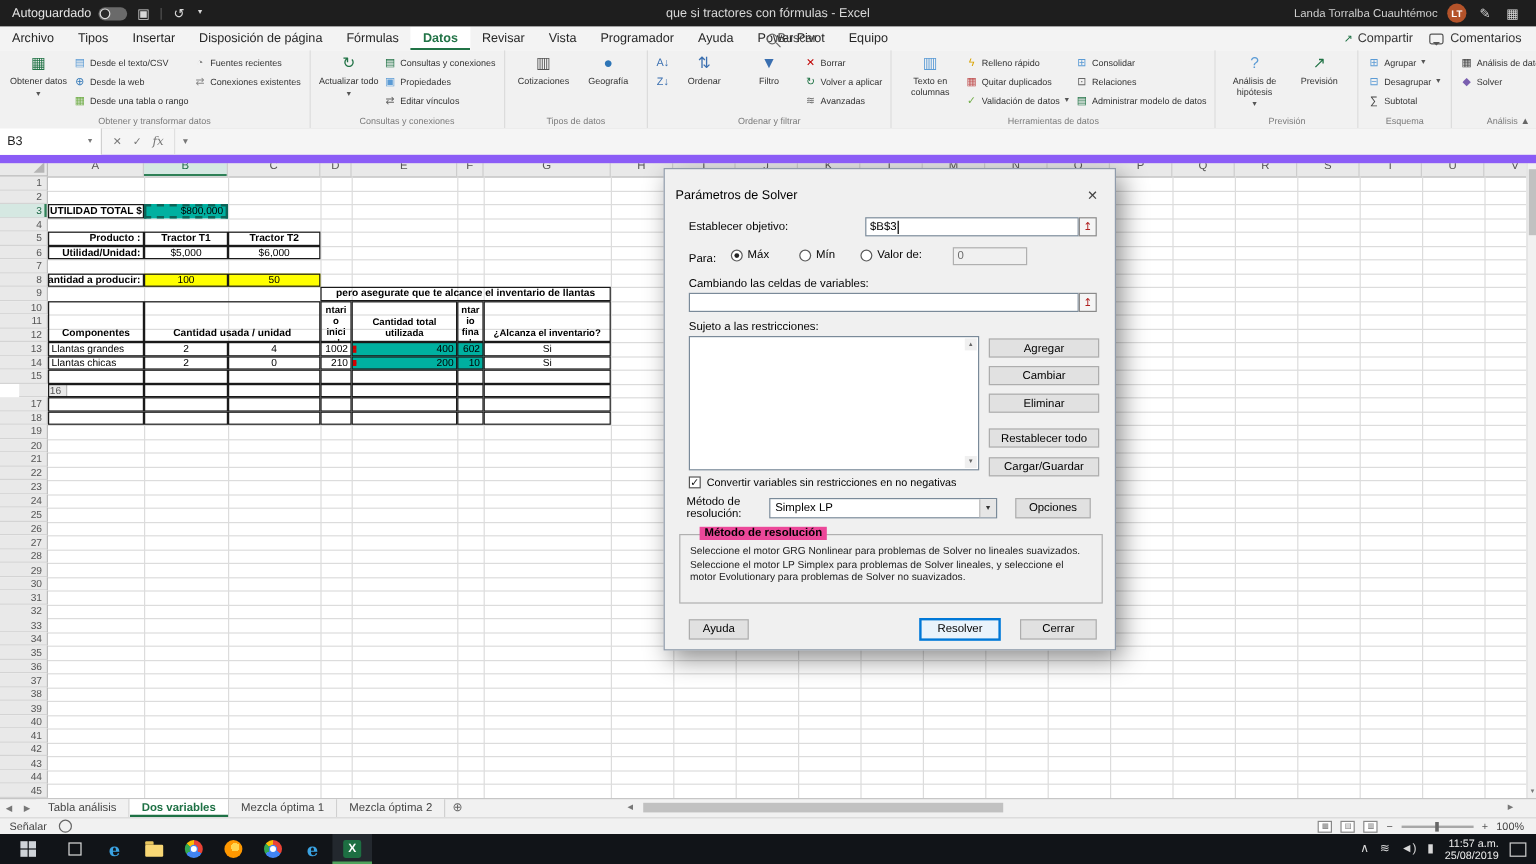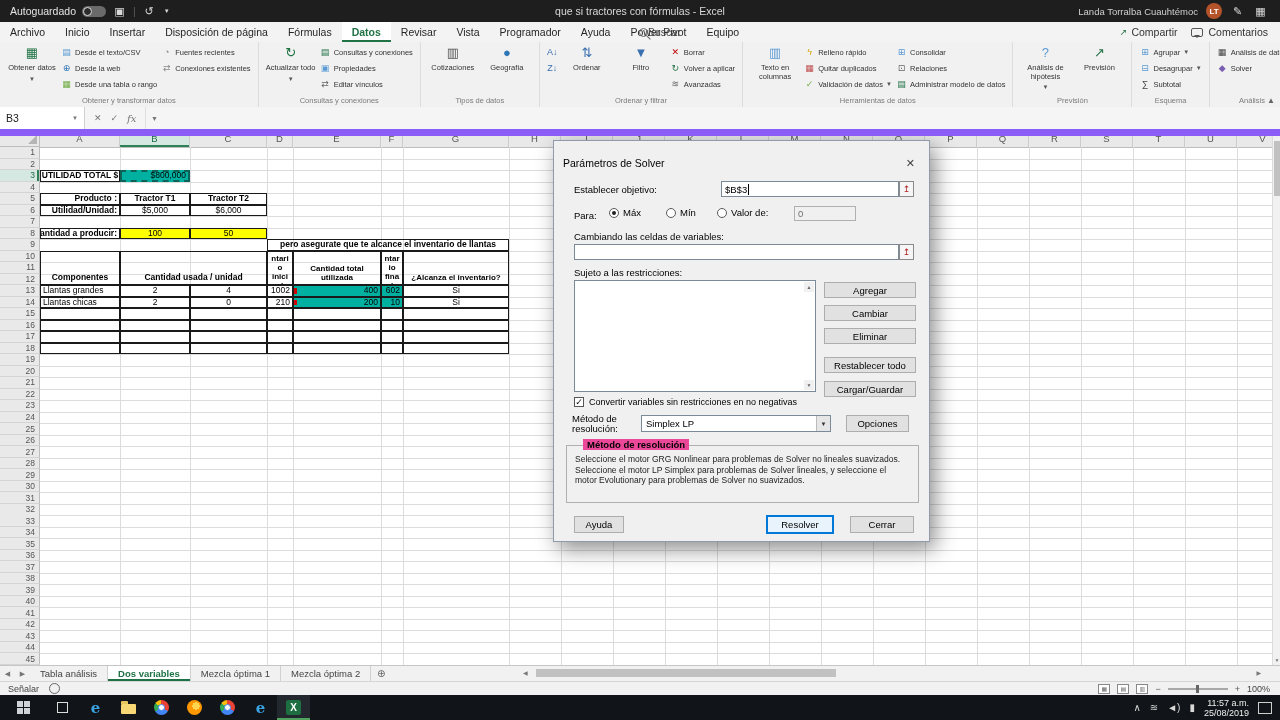--- a/index.html
+++ b/index.html
@@ -156,21 +156,21 @@
     <span style="font-size:9.5px;color:#cfcfcf">Landa Torralba Cuauhtémoc</span>
     <span class="avatar">LT</span>
     <span class="tb-ic">✎</span>
     <span class="tb-ic">▦</span>
   </div>
 </div>
 
 <div id="tabrow">
   <div id="tabs-container">
       <div class="rtab">Archivo</div>
-      <div class="rtab">Inicio</div>
+      <div class="rtab">Tipos</div>
       <div class="rtab">Insertar</div>
       <div class="rtab">Disposición de página</div>
       <div class="rtab">Fórmulas</div>
       <div class="rtab active">Datos</div>
       <div class="rtab">Revisar</div>
       <div class="rtab">Vista</div>
       <div class="rtab">Programador</div>
       <div class="rtab">Ayuda</div>
       <div class="rtab">Power Pivot</div>
       <div class="rtab">Equipo</div>
@@ -472,21 +472,21 @@
     <div class="rh" style="top: 133.111px; height: 11.5111px;">11</div>
     <div class="hline" style="top: 144.622px;"></div>
     <div class="rh" style="top: 144.622px; height: 11.5111px;">12</div>
     <div class="hline" style="top: 156.133px;"></div>
     <div class="rh" style="top: 156.133px; height: 11.5111px;">13</div>
     <div class="hline" style="top: 167.644px;"></div>
     <div class="rh" style="top: 167.644px; height: 11.5111px;">14</div>
     <div class="hline" style="top: 179.156px;"></div>
     <div class="rh" style="top: 179.156px; height: 11.5111px;">15</div>
     <div class="hline" style="top: 190.667px;"></div>
-    <div class="rh" style="top: 190.667px; height: 11.5111px;">16</div>
+    <div class="rh" style="top: 190.667px; height: 11.5111px; margin-left: 16px;">16</div>
     <div class="hline" style="top: 202.178px;"></div>
     <div class="rh" style="top: 202.178px; height: 11.5111px;">17</div>
     <div class="hline" style="top: 213.689px;"></div>
     <div class="rh" style="top: 213.689px; height: 11.5111px;">18</div>
     <div class="hline" style="top: 225.2px;"></div>
     <div class="rh" style="top: 225.2px; height: 11.5111px;">19</div>
     <div class="hline" style="top: 236.711px;"></div>
     <div class="rh" style="top: 236.711px; height: 11.5111px;">20</div>
     <div class="hline" style="top: 248.222px;"></div>
     <div class="rh" style="top: 248.222px; height: 11.5111px;">21</div>

